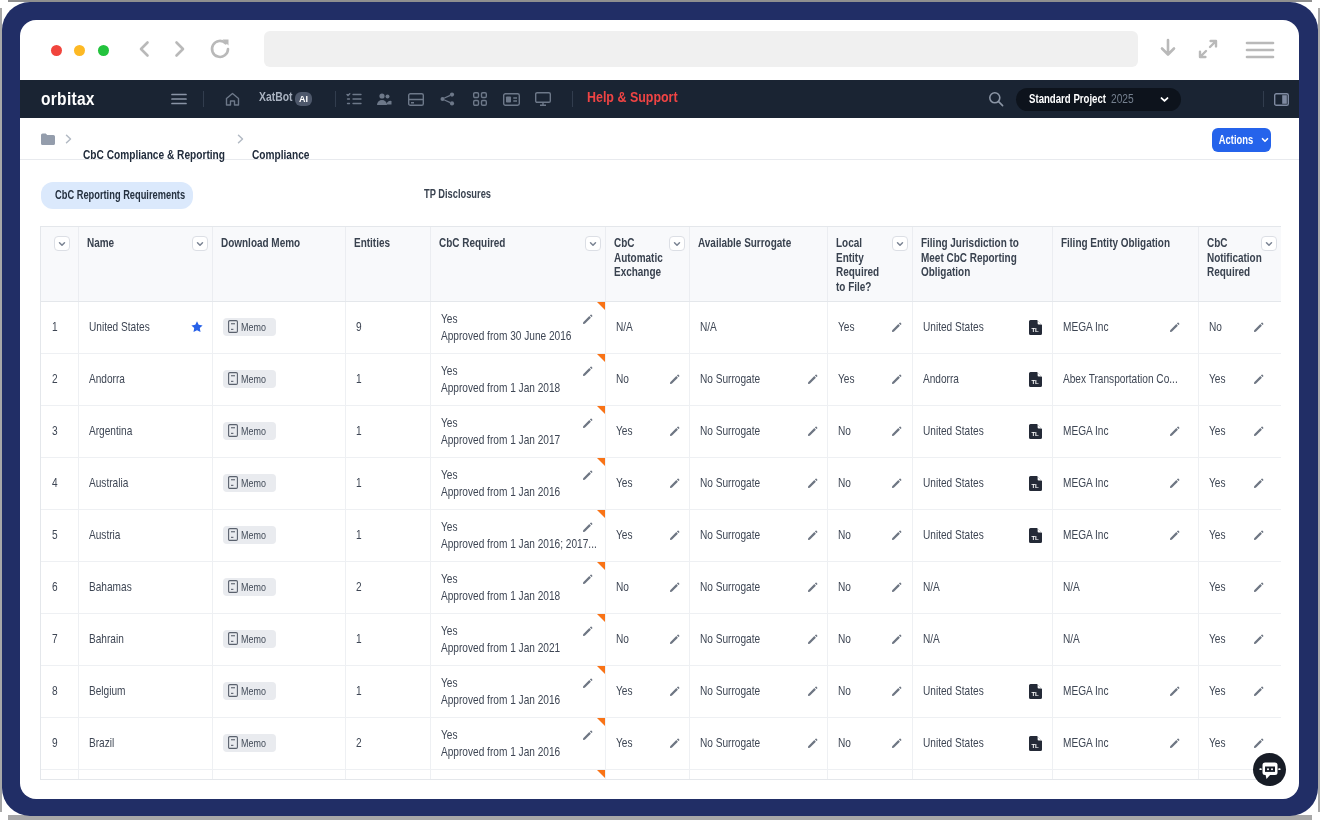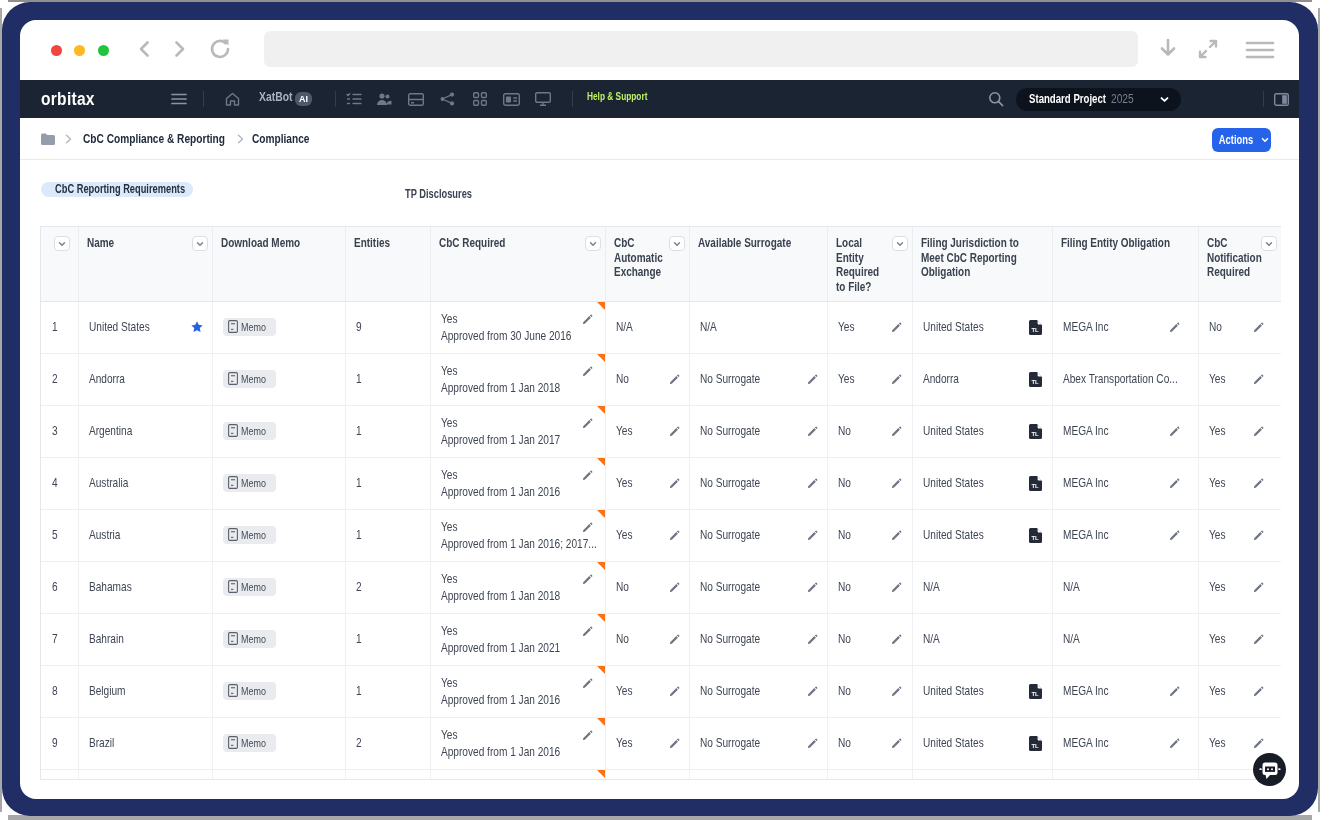--- a/index.html
+++ b/index.html
@@ -12,25 +12,25 @@
 .urlbar{position:absolute;left:244px;top:11px;width:874px;height:36px;background:#f0f0f0;border-radius:6px}
 .nav{position:absolute;left:0;top:60px;width:1279px;height:38px;background:#1a2433}
 .nav .sep{position:absolute;top:11px;width:1px;height:16px;background:#323d4e}
 .logo{position:absolute;left:21px;top:0;height:38px;display:flex;align-items:center;color:#fff;font-size:17.5px;font-weight:700;letter-spacing:.3px}
 .navtxt{position:absolute;color:#aab3c1;font-size:12.5px;font-weight:600;top:0;height:33px;display:flex;align-items:center}
 .aibadge{position:absolute;left:275px;top:12px;width:17px;height:14px;background:#4e586b;border-radius:6px;color:#fff;font-size:9px;font-weight:700;text-align:center;line-height:14px}
 .pill{position:absolute;left:996px;top:7.5px;width:165px;height:23px;background:#0d131c;border-radius:12px}
 .pill .pt{position:absolute;left:13px;top:0;height:23px;display:flex;align-items:center;color:#fff;font-size:12.5px;font-weight:700}
 .pill .py{position:absolute;left:95px;top:0;height:23px;display:flex;align-items:center;color:#75808f;font-size:12.3px}
 .crumbrow{position:absolute;left:0;top:98px;width:1279px;height:42px;background:#fff;border-bottom:1px solid #e8eaee}
-.crumb{position:absolute;top:0;height:41px;display:flex;align-items:center;font-size:13px;font-weight:600;color:#202b3b}
+.crumb{position:absolute;top:16px;height:41px;display:flex;align-items:center;font-size:13px;font-weight:600;color:#202b3b}
 .crumb .tx{transform:scaleX(.78)}
 .actions{position:absolute;left:1192px;top:10px;width:59px;height:24px;background:#2563eb;border-radius:6px;color:#fff;font-size:12px;font-weight:600;display:flex;align-items:center;justify-content:center;gap:3px}
 .actions .tx{transform:scaleX(.78);transform-origin:50% 50%}
-.tabpill{position:absolute;left:21px;top:161.5px;width:152px;height:15px;background:#dbe9fc;border-radius:12px;color:#24303f;font-size:12.4px;font-weight:600;display:flex;align-items:center;padding-left:14px}
+.tabpill{position:absolute;left:21px;top:161.5px;width:152px;height:27px;background:#dbe9fc;border-radius:12px;color:#24303f;font-size:12.4px;font-weight:600;display:flex;align-items:center;padding-left:14px}
 .tab{position:absolute;top:161.5px;height:24px;display:flex;align-items:center;font-size:12.4px;font-weight:600;color:#3a4350}
 .tabtx{display:inline-block;transform:scaleX(.75);transform-origin:0 50%;white-space:nowrap}
 .twrap{position:absolute;left:20px;top:206px;width:1241px;height:554px;overflow:hidden;border-left:1px solid #e4e7eb;border-top:1px solid #e4e7eb;border-bottom:1px solid #e4e7eb}
 table{border-collapse:collapse;table-layout:fixed;width:1240px}
 col.c0{width:37px}col.c1{width:134px}col.c2{width:133px}col.c3{width:85px}col.c4{width:175px}col.c5{width:84px}col.c6{width:138px}col.c7{width:85px}col.c8{width:140px}col.c9{width:146px}col.c10{width:83px}
 th{background:#f8f9fb;height:74px;vertical-align:top;text-align:left;padding:0;font-size:12px;font-weight:600;color:#39424f;border-right:1px solid #ebedf1;border-bottom:1px solid #e4e7eb;position:relative;overflow:hidden}
 th:last-child,td:last-child{border-right:none}
 .hin{padding:9px 0 0 8px}
 .hl{line-height:14.6px;height:14.6px}
 td{height:52px;padding:0 0 0 10px;font-size:12.2px;color:#3e4654;border-right:1px solid #eef0f3;border-bottom:1px solid #eef0f3;vertical-align:middle;white-space:nowrap;overflow:hidden}
@@ -183,21 +183,21 @@
         </svg>
       </span>
     <span class="ic" style="left:515px;top:12px">
         <svg width="16" height="14" viewBox="0 0 16 14">
           <rect x="0.7" y="0.7" width="14.6" height="9.6" rx="1.4" fill="none" stroke="#6d7889" stroke-width="1.4"></rect>
           <line x1="5" y1="13.2" x2="11" y2="13.2" stroke="#6d7889" stroke-width="1.4"></line>
           <line x1="8" y1="10.3" x2="8" y2="13" stroke="#6d7889" stroke-width="1.4"></line>
         </svg>
       </span>
     <div class="sep" style="left:552px"></div>
-    <div class="navtxt" style="left:567px;font-size:10px;color:#bef264">
+    <div class="navtxt" style="left:567px;font-size:15px;color:#ef4444">
         <span class="tx">Help &amp; Support</span>
       </div>
     <span class="ic" style="left:968px;top:11px">
         <svg width="16" height="16" viewBox="0 0 16 16">
           <circle cx="6.8" cy="6.8" r="5" fill="none" stroke="#8b95a5" stroke-width="1.6"></circle>
           <line x1="10.6" y1="10.6" x2="14.6" y2="14.6" stroke="#8b95a5" stroke-width="1.6" stroke-linecap="round"></line>
         </svg>
       </span>
     <div class="pill">
         <span class="pt">
@@ -245,21 +245,21 @@
     <div class="actions">
         <span class="tx">Actions</span> 
         <svg width="8" height="8" viewBox="0 0 8 8">
           <path fill="none" stroke="#fff" stroke-width="1.6" stroke-linecap="round" stroke-linejoin="round" d="M1.5 2.72 L4.0 5.28 L6.5 2.72"></path>
         </svg>
       </div>
   </div>
   <div class="tabpill">
       <span class="tabtx">CbC Reporting Requirements</span>
     </div>
-  <div class="tab" style="left:385px">
+  <div class="tab" style="left:404px">
       <span class="tabtx">TP Disclosures</span>
     </div>
   <div class="twrap">
   <table>
   <colgroup>
           <col class="c0">
           <col class="c1">
           <col class="c2">
           <col class="c3">
           <col class="c4">

